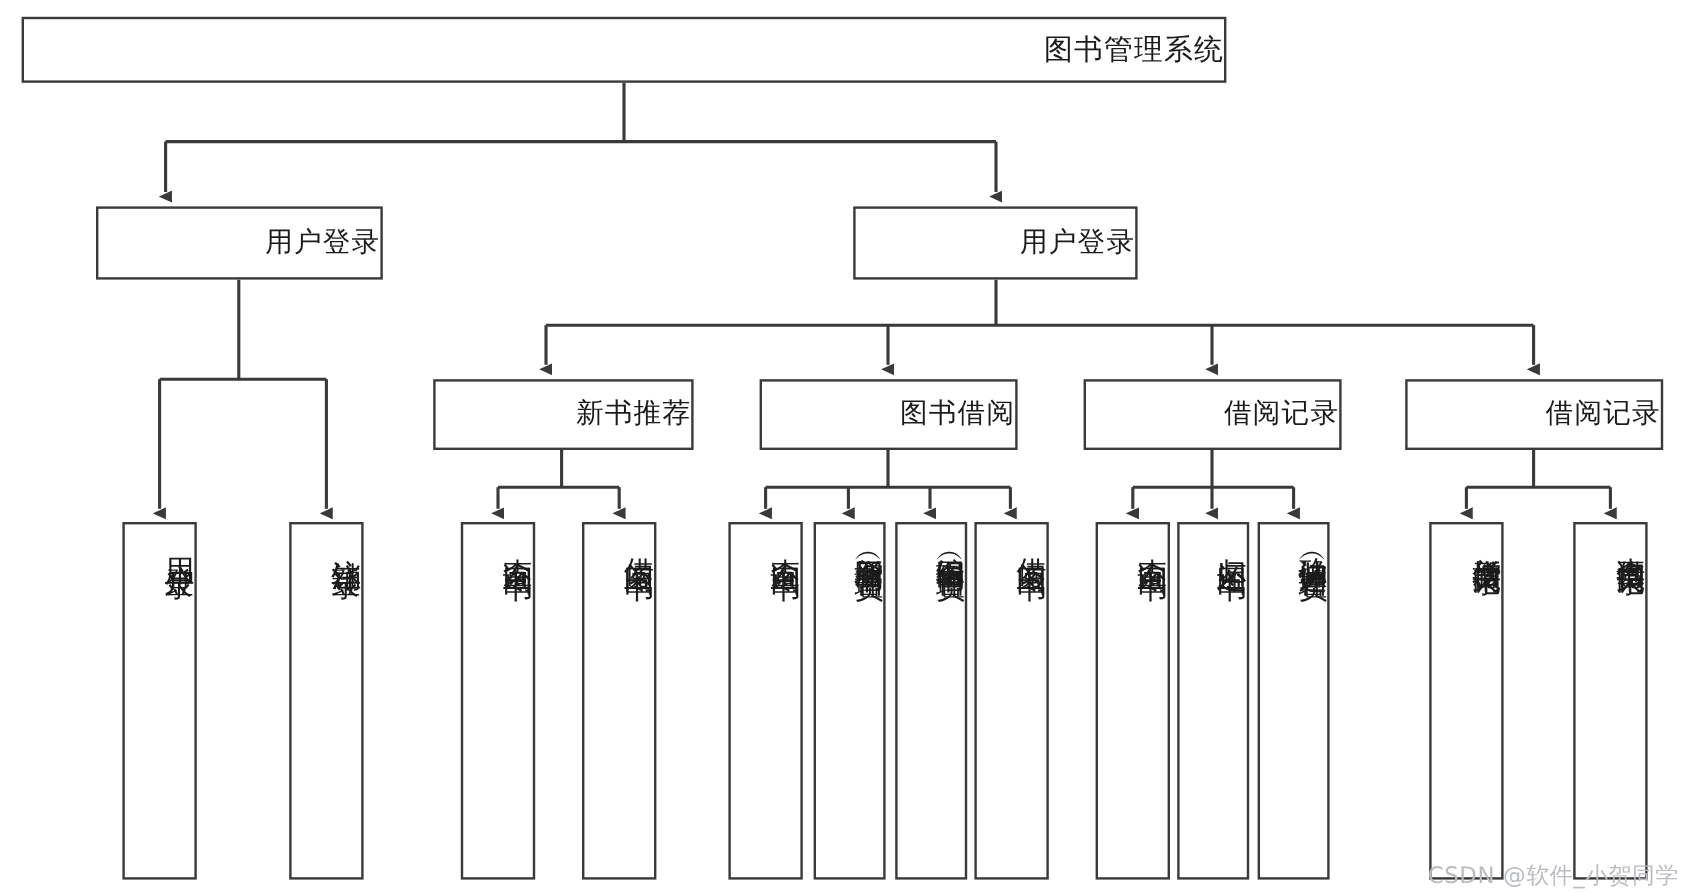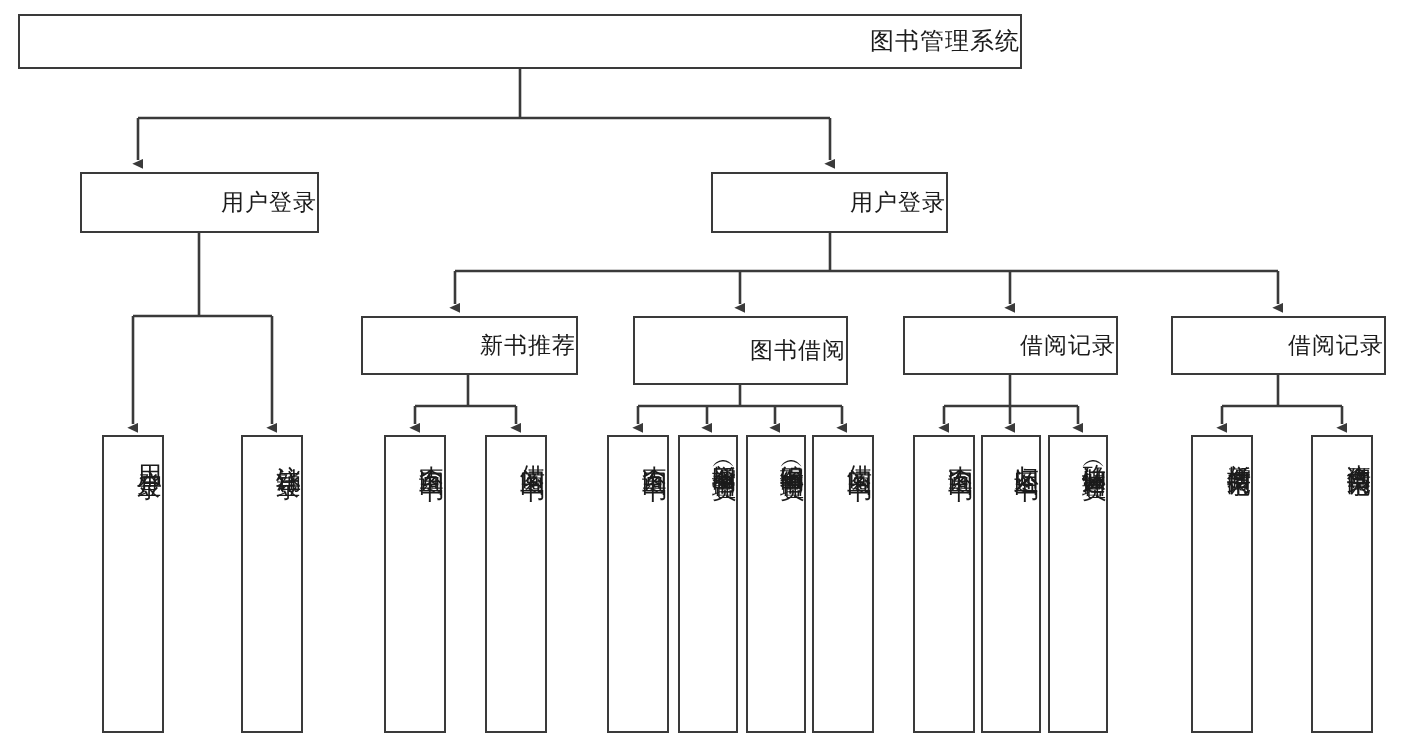--- a/index.html
+++ b/index.html
@@ -144,21 +144,21 @@
   <div class="node horiz" style="left:80px; top:172px; width:239px; height:61px;">
     <span class="label">用户登录</span>
   </div>
   <div class="node horiz" style="left:711px; top:172px; width:237px; height:61px;">
     <span class="label">用户登录</span>
   </div>
 
   <div class="node horiz" style="left:361px; top:316px; width:217px; height:59px;">
     <span class="label">新书推荐</span>
   </div>
-  <div class="node horiz" style="left:633px; top:316px; width:215px; height:69px;">
+  <div class="node horiz" style="left:633px; top:316px; width:215px; height:59px;">
     <span class="label">图书借阅</span>
   </div>
   <div class="node horiz" style="left:903px; top:316px; width:215px; height:59px;">
     <span class="label">借阅记录</span>
   </div>
   <div class="node horiz" style="left:1171px; top:316px; width:215px; height:59px;">
     <span class="label">借阅记录</span>
   </div>
 
   <div class="node vert" style="left:102px; top:435px; width:62px; height:298px;">
@@ -198,14 +198,15 @@
     <span class="label">确认归还（管理员）</span>
   </div>
 
   <div class="node vert tall" style="left:1191px; top:435px; width:62px; height:298px;">
     <span class="label">新增借阅记录</span>
   </div>
   <div class="node vert tall" style="left:1311px; top:435px; width:62px; height:298px;">
     <span class="label">查询借阅记录</span>
   </div>
 
+  <div id="watermark">CSDN @软件_小贺同学</div>
 
 </div>
 
 </body></html>

